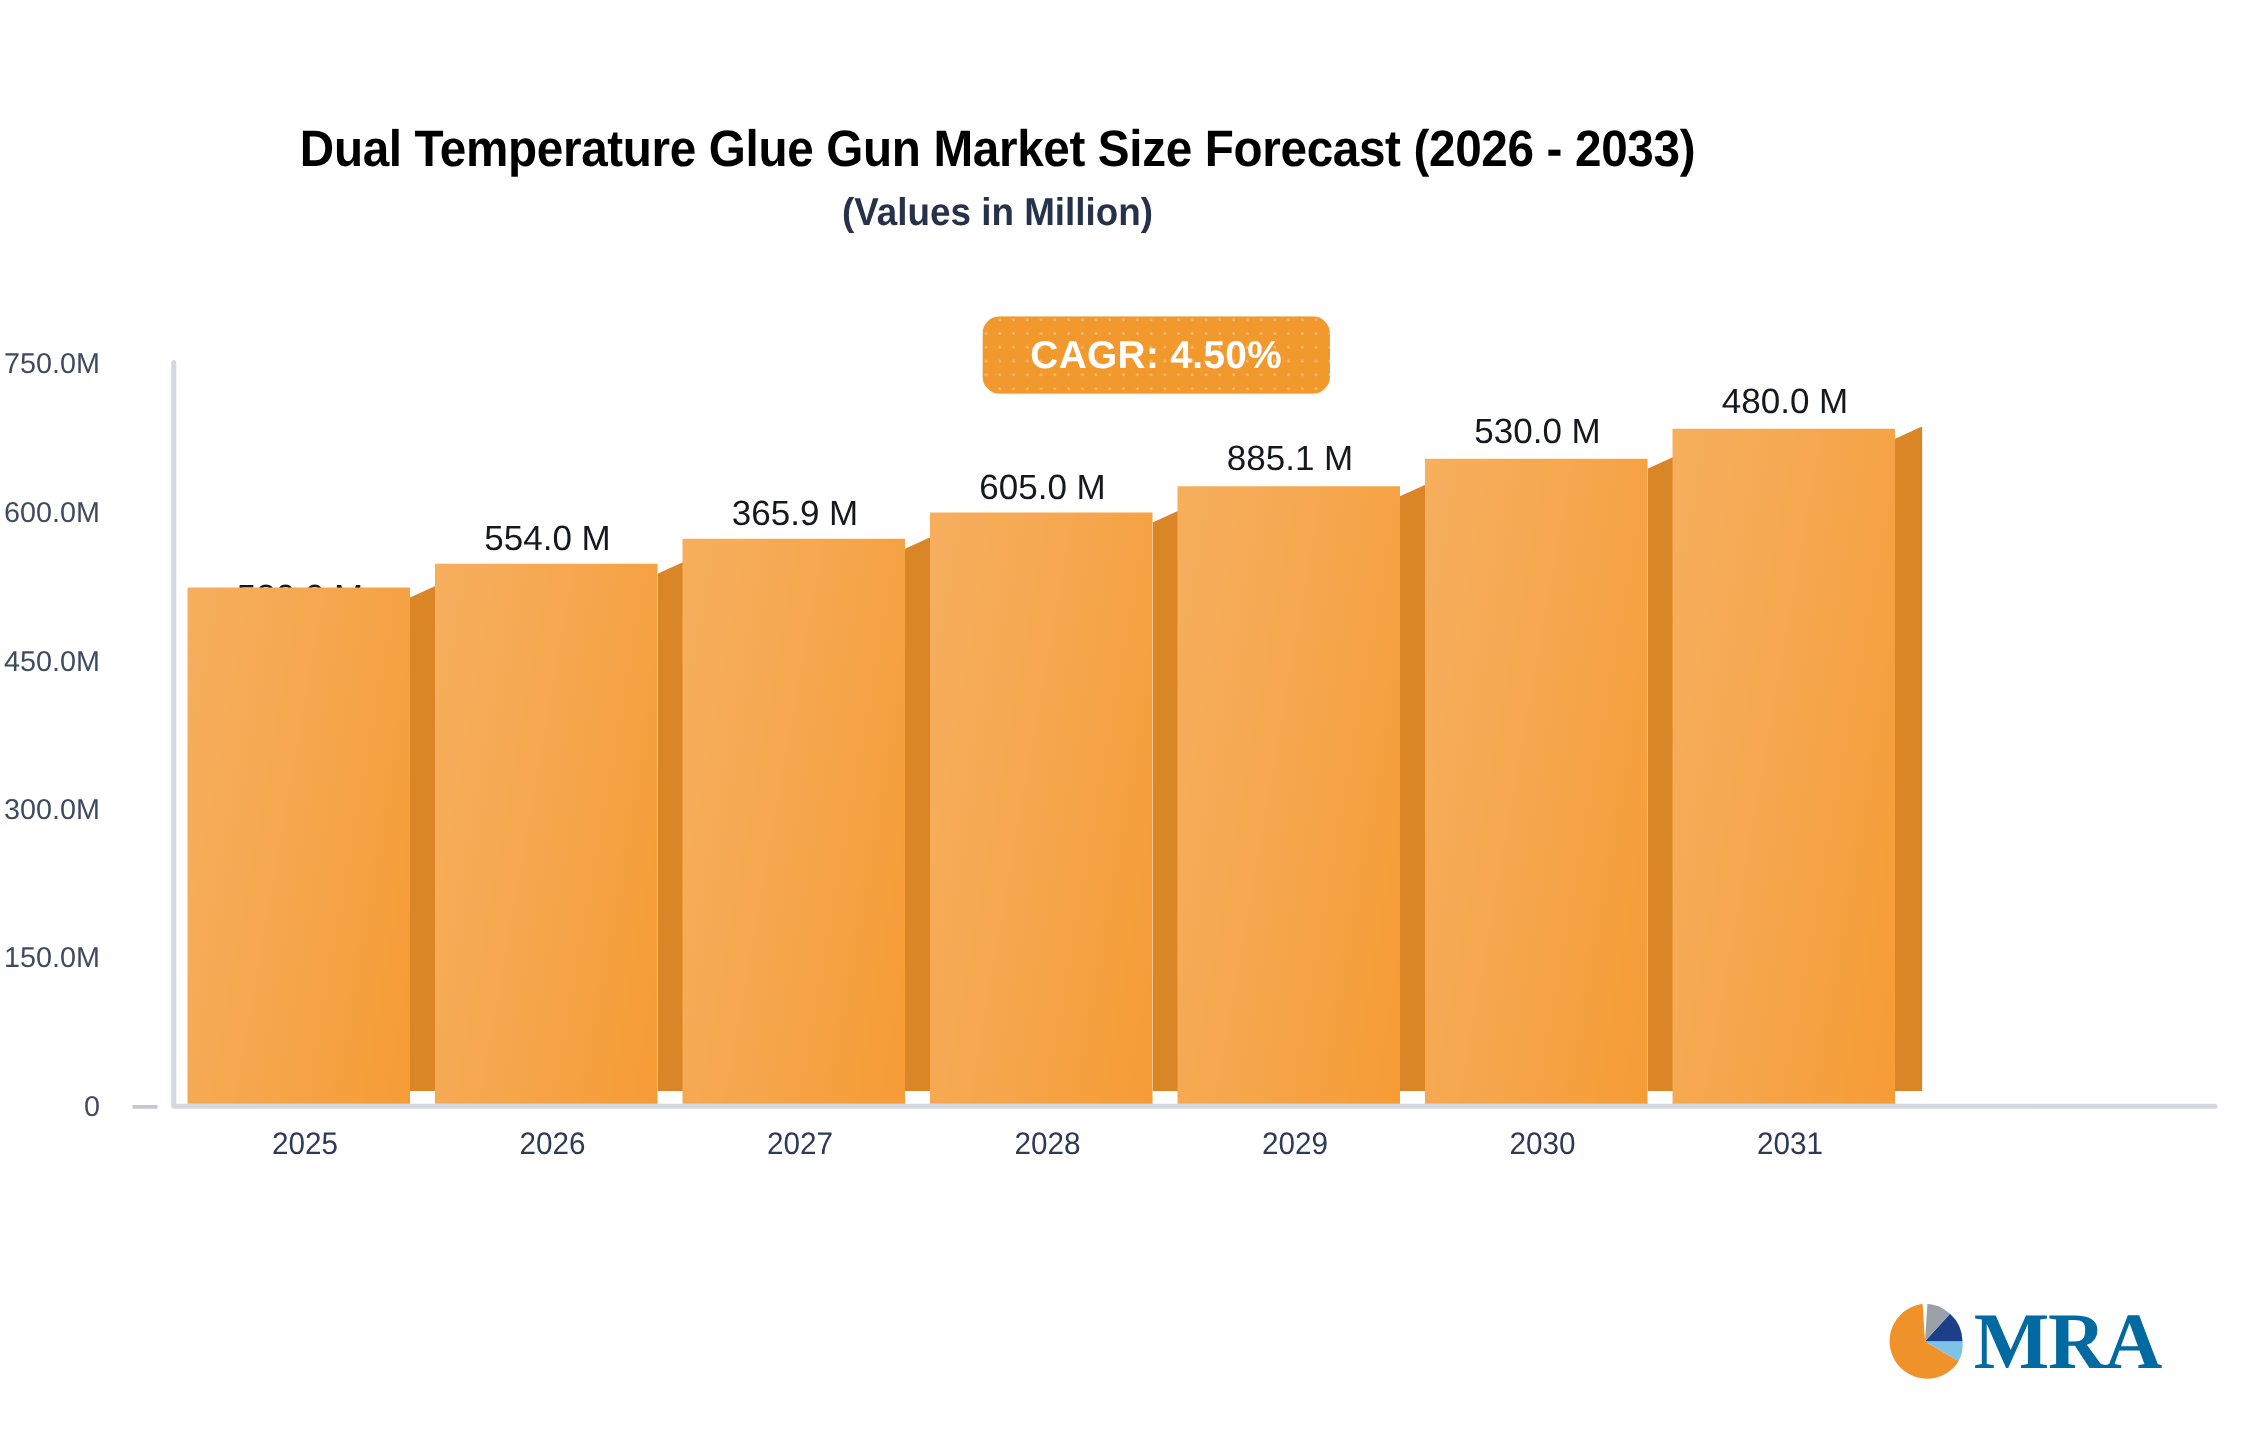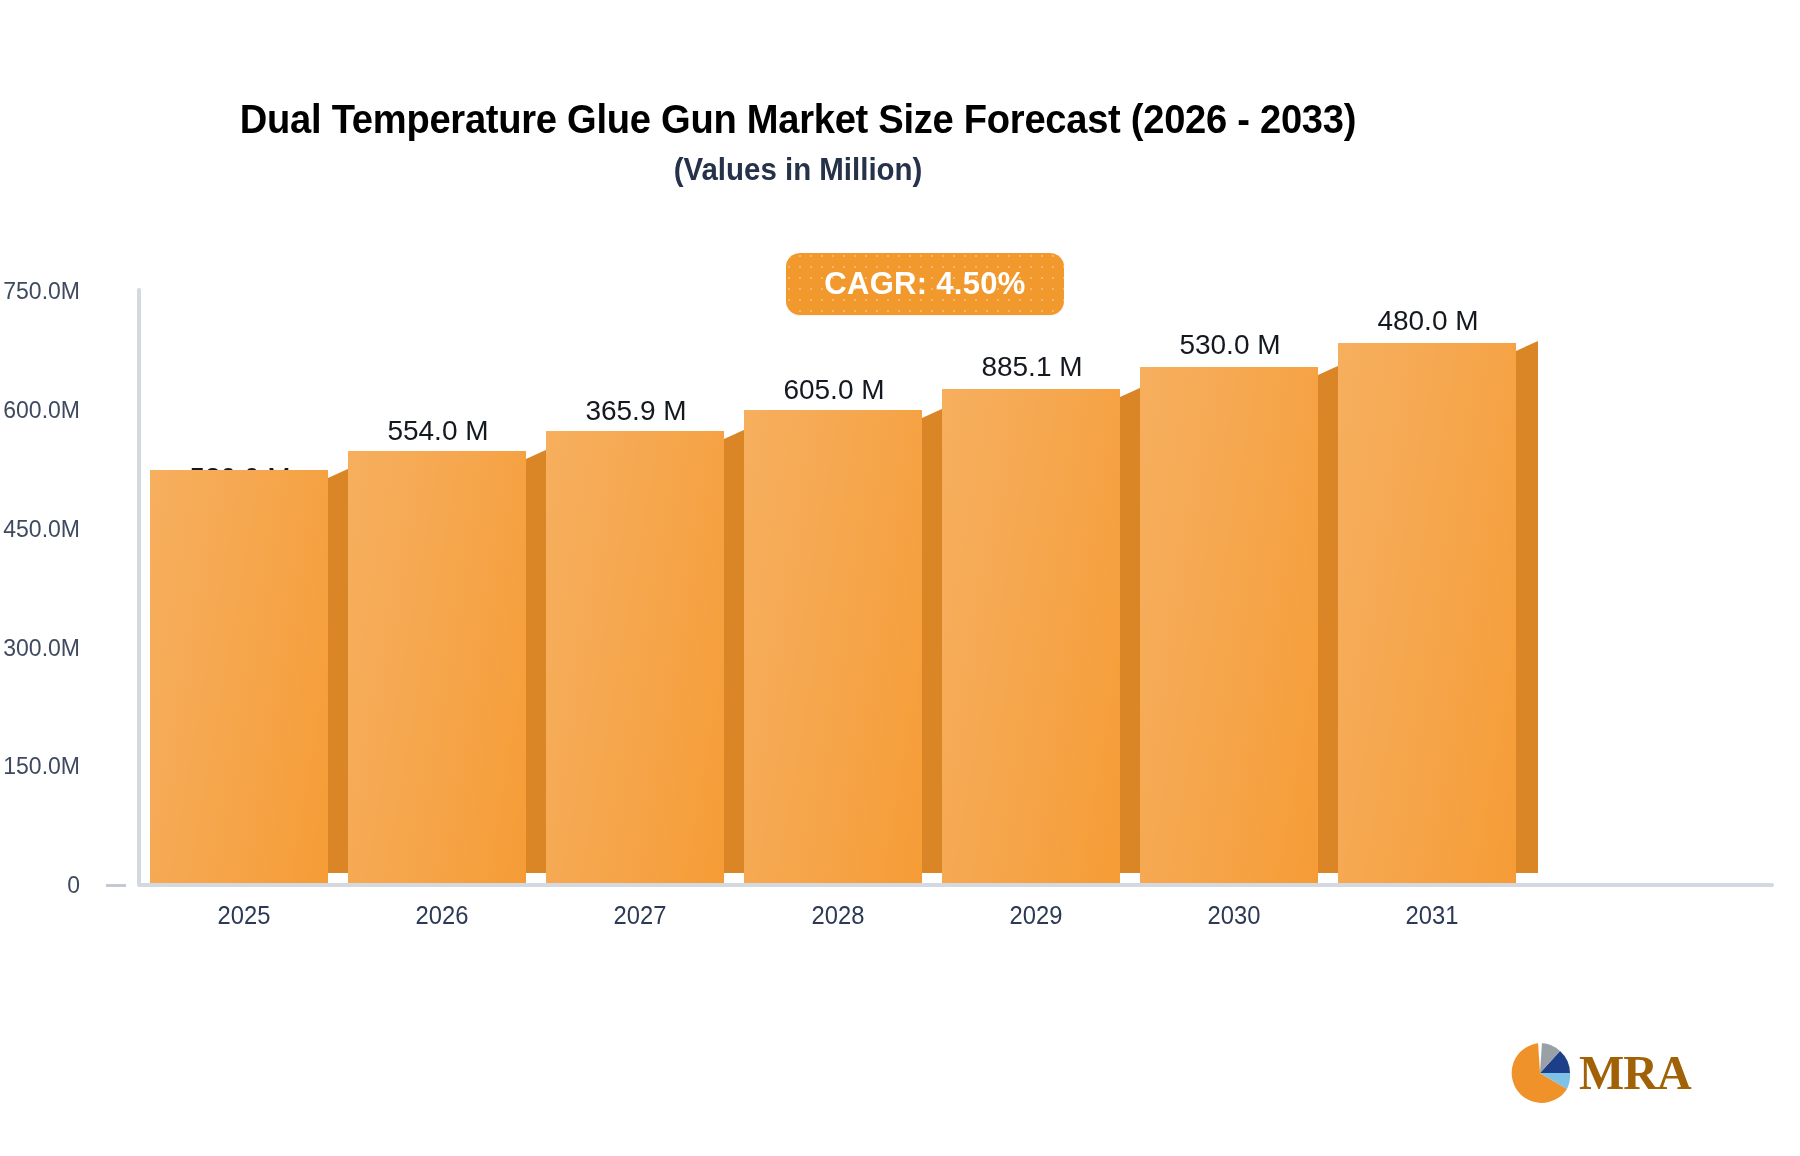--- a/index.html
+++ b/index.html
@@ -166,22 +166,22 @@
     left: 1505px;
     top: 1038px;
     display: flex;
     align-items: center;
     gap: 4px;
   }
   #logo-mark { display: block; }
   #logo-word {
     font-family: "Liberation Serif", serif;
     font-weight: bold;
-    font-size: 48px;
-    color: #a16207;
+    font-size: 64px;
+    color: #0369a1;
     line-height: 64px;
     letter-spacing: -1px;
   }
 </style>
 </head>
 <body>
 
 <div id="figure">
 
   <div id="title-block">

